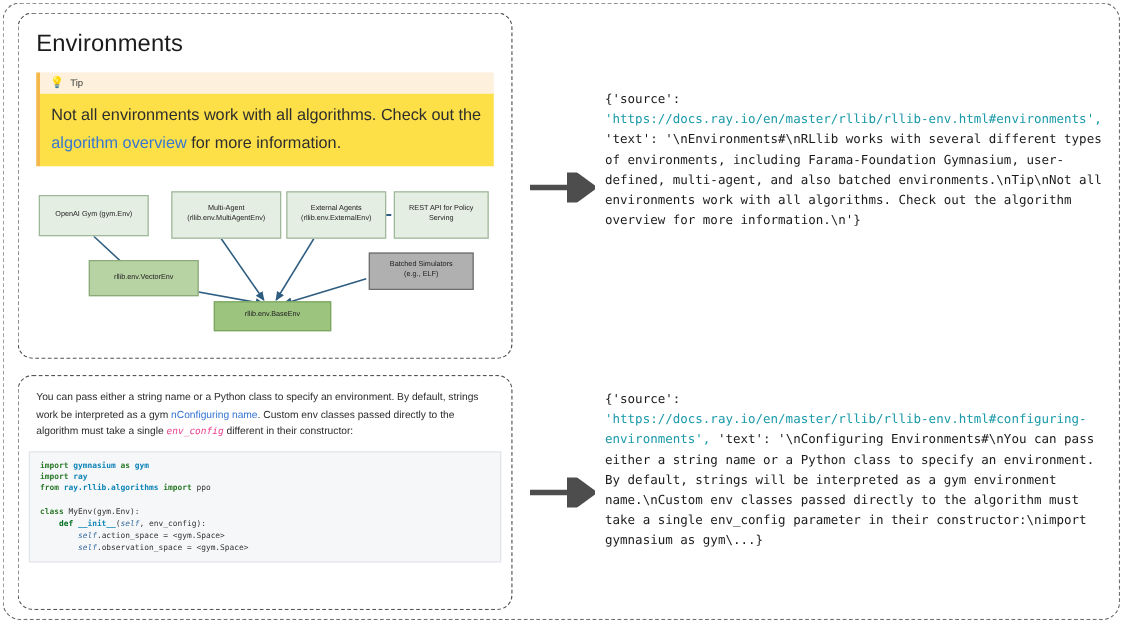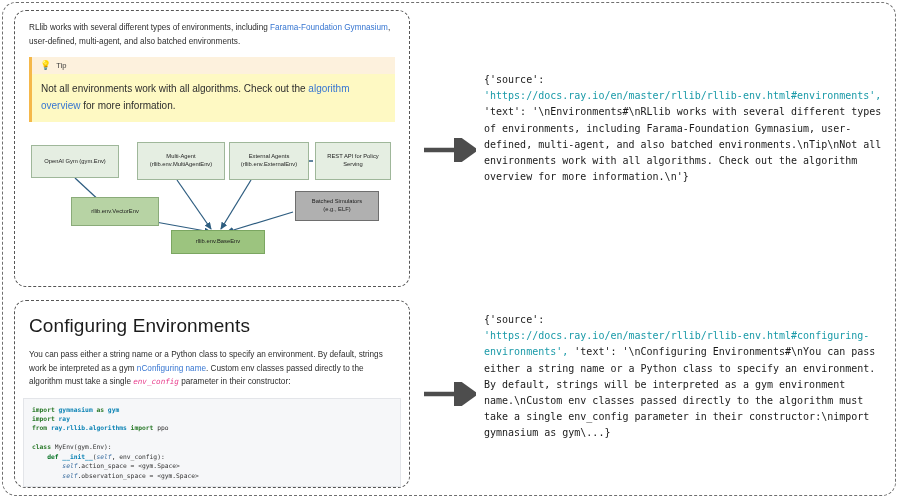--- a/index.html
+++ b/index.html
@@ -43,21 +43,21 @@
   
   .tip-box{
     background:#fdf8ef;border-left:3px solid #f5b84a;
     margin:0 0 11px 0;
   }
   .tip-head{
     background:#fdf1dd;padding:4px 8px;display:flex;align-items:center;gap:5px;
   }
   .tip-icon{font-size:9px;line-height:1;}
   .tip-title{font-size:7.6px;font-weight:normal;color:#3c3c3c;}
-  .tip-body{padding:6px 9px 8px 9px;font-size:10px;line-height:1.7;color:#2d2d2d;background:#fef9c3;}
+  .tip-body{padding:6px 9px 8px 9px;font-size:13px;line-height:1.7;color:#2d2d2d;background:#fde047;}
 
   
   .diagram{position:relative;width:396px;height:128px;margin-left:-14px;}
   .diagram svg{position:absolute;left:0;top:0;}
   .node{
     position:absolute;box-sizing:border-box;
     display:flex;align-items:center;justify-content:center;text-align:center;
     font-size:5.8px;line-height:1.35;color:#1c1c1c;
     padding:2px 3px;
   }
@@ -94,22 +94,22 @@
   .json-url{color:#1a9aa8;}
 </style>
 </head>
 <body>
 
 <div id="outer-frame"></div>
 
 <div class="doc-panel" id="panel-environments">
   <div class="panel-inner">
 
-
-    <p class="doc-para"><span>RLlib works with several different types of environments, including </span><a class="doc-link" href="#">Farama-Foundation Gymnasium</a><span>, user-defined, multi-agent, and also batched environments.</span></p>
+    <h1 class="doc-title">Environments</h1>
+
 
     <div class="tip-box">
       <div class="tip-head">
         <span class="tip-icon">💡</span>
         <span class="tip-title">Tip</span>
       </div>
       <div class="tip-body"><span>Not all environments work with all algorithms. Check out the </span><a class="doc-link" href="#">algorithm overview</a><span> for more information.</span></div>
     </div>
 
     <div class="diagram">
@@ -153,23 +153,22 @@
         </div>
       <div class="node dark" id="node-base-env" style="left:156px;top:97px;width:94px;height:24px;">
           <span>rllib.env.BaseEnv</span>
         </div>
     </div>
   </div>
 </div>
 
 <div class="doc-panel" id="panel-configuring">
   <div class="panel-inner">
-    <h1 class="doc-title">Configuring Environments</h1>
-
-    <p class="doc-para"><span>You can pass either a string name or a Python class to specify an environment. By default, strings work be interpreted as a gym </span><a class="doc-link" href="#">nConfiguring name</a><span>. Custom env classes passed directly to the algorithm must take a single </span><code class="inline-code">env_config</code><span> parameter in their constructor:</span></p>
+
+    <p class="doc-para"><span>You can pass either a string name or a Python class to specify an environment. By default, strings work be interpreted as a gym </span><a class="doc-link" href="#">nConfiguring name</a><span>. Custom env classes passed directly to the algorithm must take a single </span><code class="inline-code">env_config</code><span> different in their constructor:</span></p>
 
     <div class="code-block"><span><span class="k">import</span> <span class="n">gymnasium</span> <span class="k">as</span> <span class="n">gym</span></span>
 <span><span class="k">import</span> <span class="n">ray</span></span>
 <span><span class="k">from</span> <span class="n">ray.rllib.algorithms</span> <span class="k">import</span> <span class="p">ppo</span></span>
 
 <span><span class="k">class</span> <span class="p">MyEnv(</span><span class="p">gym.Env</span><span class="p">):</span></span>
 <span>    <span class="kb">def</span> <span class="n">__init__</span><span class="p">(</span><span class="self">self</span><span class="p">, env_config):</span></span>
 <span>        <span class="self">self</span><span class="p">.action_space = &lt;gym.Space&gt;</span></span>
 <span>        <span class="self">self</span><span class="p">.observation_space = &lt;gym.Space&gt;</span></span></div>
   </div>

